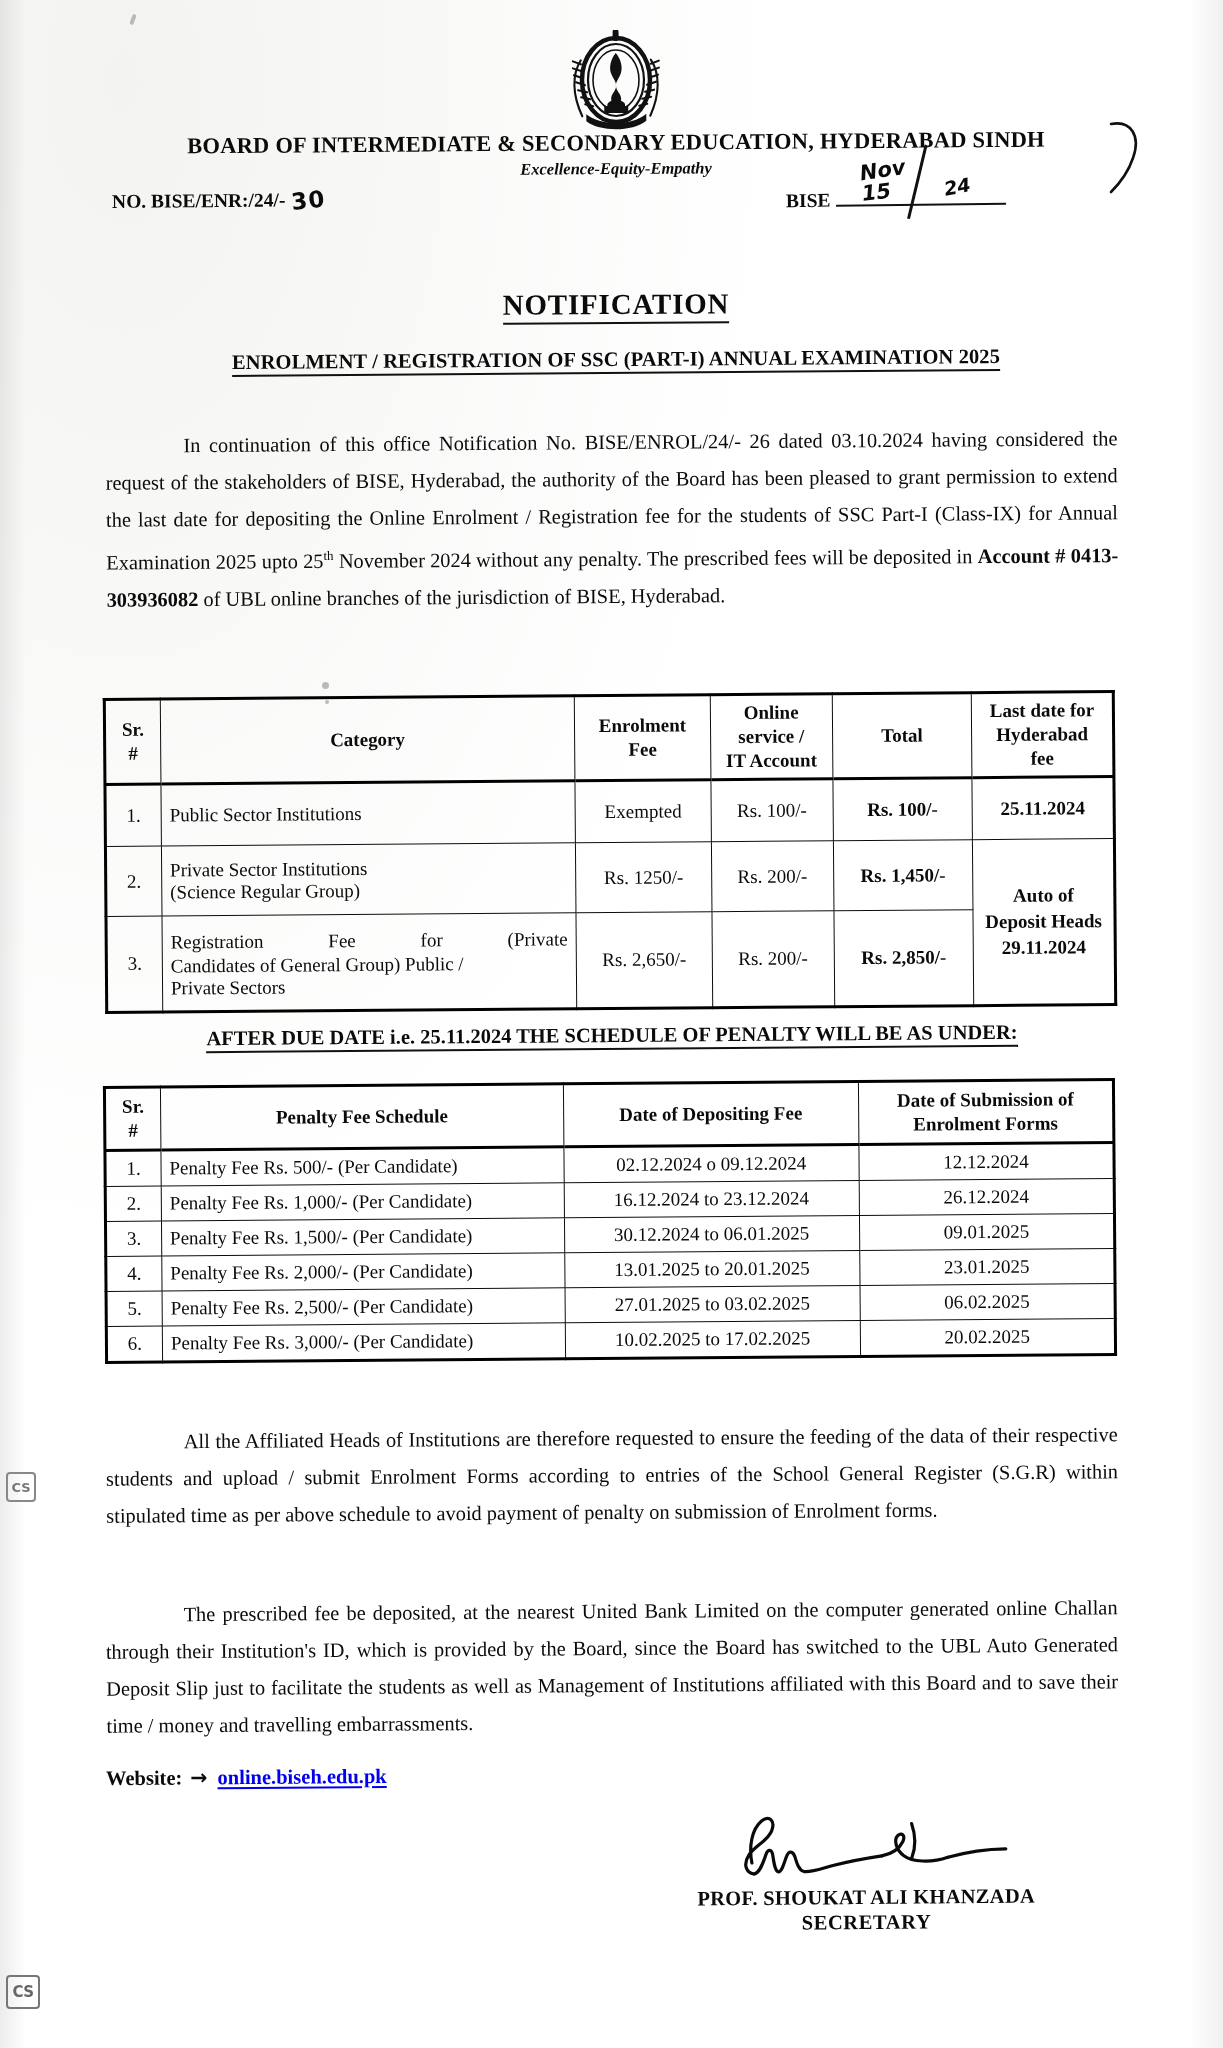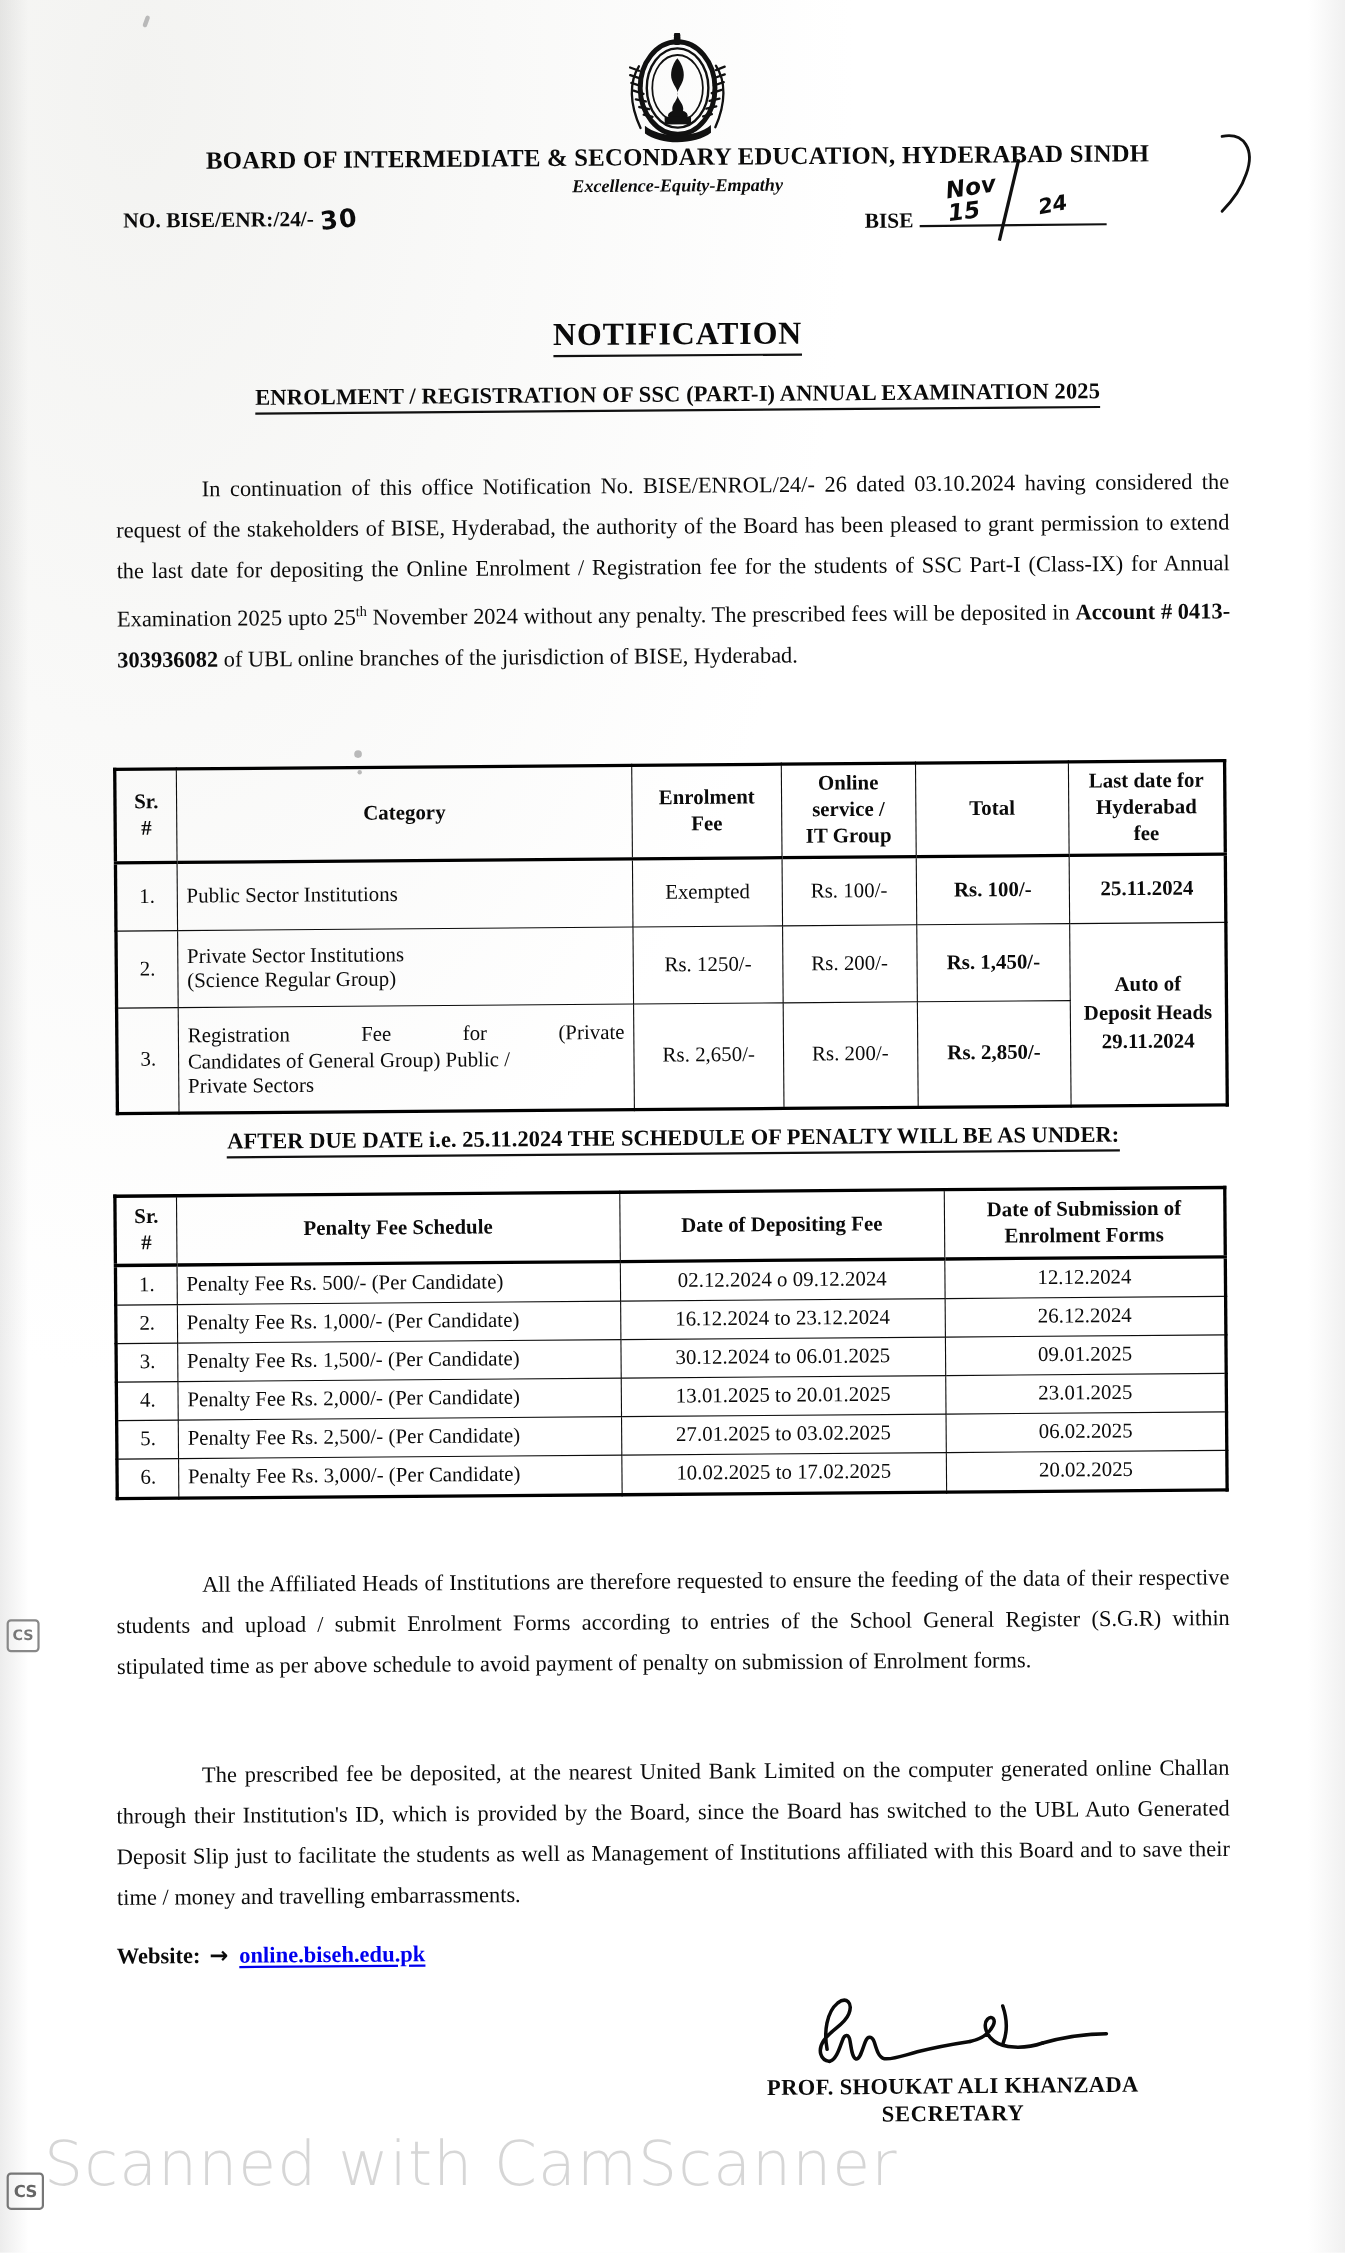--- a/index.html
+++ b/index.html
@@ -431,21 +431,21 @@
               <div>#</div>
             </th>
             <th class="c-cat">Category</th>
             <th class="c-fee">
               <div>Enrolment</div>
               <div>Fee</div>
             </th>
             <th class="c-srv">
               <div>Online</div>
               <div>service /</div>
-              <div>IT Group</div>
+              <div>IT Account</div>
             </th>
             <th class="c-tot">Total</th>
             <th class="c-last">
               <div>Last date for</div>
               <div>Hyderabad</div>
               <div>fee</div>
             </th>
           </tr>
         </thead>
         <tbody>
@@ -567,16 +567,15 @@
           <path d="M232 48 C250 43 268 40 290 40"></path>
         </g>
       </svg>
       <div class="sign-name">PROF. SHOUKAT ALI KHANZADA</div>
       <div class="sign-role">SECRETARY</div>
     </div>
 
   </div>
 
   <div class="cs-badge-top">CS</div>
-  <div class="watermark">Scanned with CamScanner</div>
   <div class="cs-badge">CS</div>
 
 </div>
 
 </body></html>

